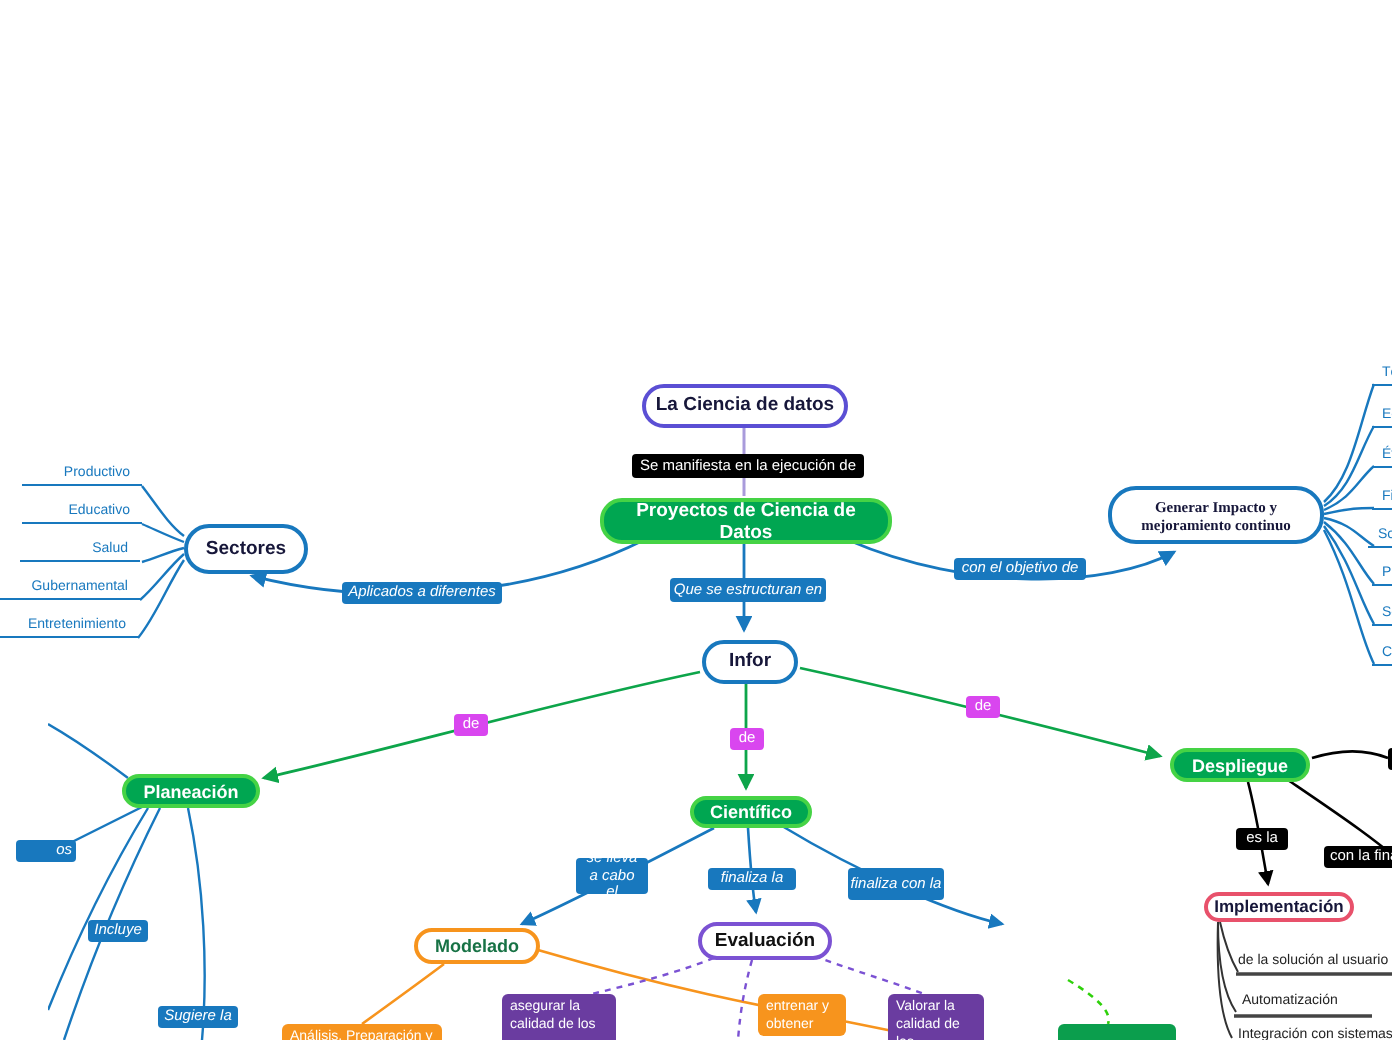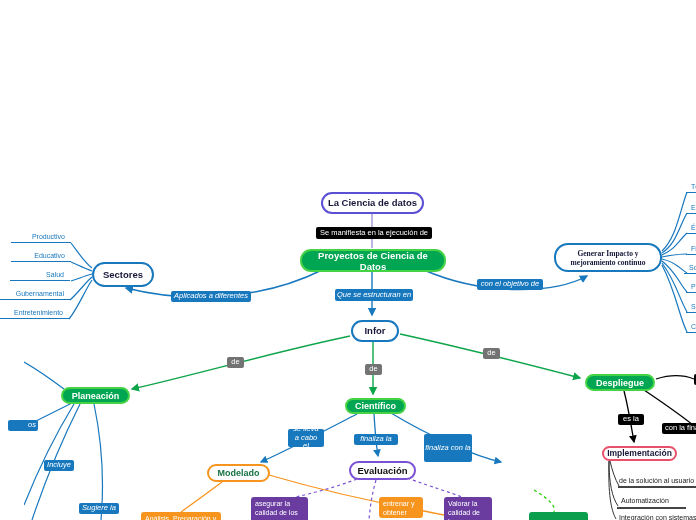--- a/index.html
+++ b/index.html
@@ -28,21 +28,21 @@
     font-weight:bold;color:#fff;font-size:9px;padding:1px 4px;
   }
   
   .lbl{
     color:#fff;font-size:7.5px;line-height:1.15;border-radius:2px;
     display:flex;align-items:center;justify-content:center;text-align:center;
     padding:1px 3px;white-space:nowrap;
   }
   .lbl.blue{background:#1878BE;font-style:italic;}
   .lbl.purple{background:#000000;}
-  .lbl.green{background:#737373;}
+  .lbl.green{background:#d946ef;}
   .lbl.black{background:#000;}
   .lbl.wrap{white-space:normal;}
   
   .leafL{
     color:#1878BE;font-size:7px;text-align:right;white-space:nowrap;
     border-bottom:1.5px solid #1878BE;padding:0 6px 2px 0;
   }
   .leafR{
     color:#1878BE;font-size:7px;text-align:left;white-space:nowrap;
     border-bottom:1.5px solid #1878BE;padding:0 0 2px 5px;overflow:visible;
@@ -173,21 +173,21 @@
   <div class="el gnode" style="left:37px;top:387px;width:69px;height:17px;">Planeación</div>
   <div class="el gnode" style="left:321px;top:398px;width:61px;height:16px;">Científico</div>
   <div class="el gnode" style="left:561px;top:374px;width:70px;height:17px;">Despliegue</div>
 
   <div class="el lbl blue" style="left:-16px;top:420px;width:30px;height:11px;justify-content:flex-end;padding-right:2px;">os</div>
   <div class="el lbl blue" style="left:20px;top:460px;width:30px;height:11px;">Incluye</div>
   <div class="el lbl blue" style="left:55px;top:503px;width:40px;height:11px;">Sugiere la</div>
 
   <div class="el lbl blue wrap" style="left:264px;top:429px;width:36px;height:18px;">se lleva a cabo el</div>
   <div class="el lbl blue" style="left:330px;top:434px;width:44px;height:11px;">finaliza la</div>
-  <div class="el lbl blue" style="left:400px;top:434px;width:48px;height:28px;">finaliza con la</div>
+  <div class="el lbl blue" style="left:400px;top:434px;width:48px;height:16px;">finaliza con la</div>
 
   <div class="el topic orange-b" style="left:183px;top:464px;width:63px;height:18px;font-size:9px;">Modelado</div>
   <div class="el topic violet-b" style="left:325px;top:461px;width:67px;height:19px;">Evaluación</div>
 
   <div class="el lbl black" style="left:670px;top:374px;width:32px;height:11px;">donde</div>
   <div class="el lbl black" style="left:594px;top:414px;width:26px;height:11px;">es la</div>
   <div class="el lbl black" style="left:638px;top:423px;width:70px;height:11px;justify-content:flex-start;">con la finalidad de</div>
 
   <div class="el topic red-b" style="left:578px;top:446px;width:75px;height:15px;">Implementación</div>
 

